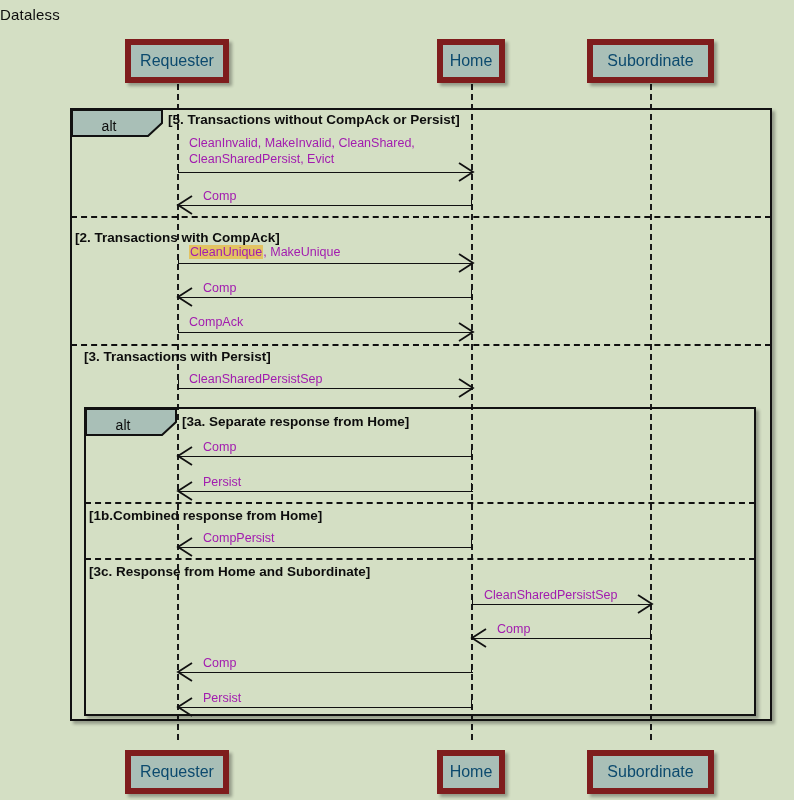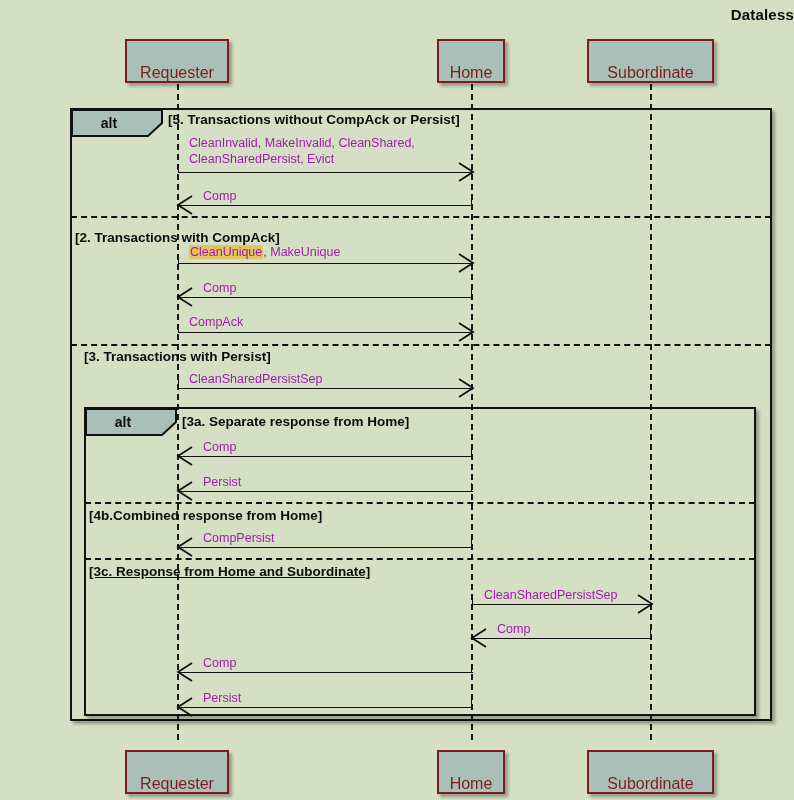--- a/index.html
+++ b/index.html
@@ -16,39 +16,39 @@
     font-family: "Liberation Sans", sans-serif;
     overflow: hidden;
   }
 
   
   .diagram-title {
     position: absolute;
     left: 0;
     top: 6px;
     width: 794px;
-    text-align: right;
+    text-align: left;
     font-size: 15px;
-    font-weight: bold;
+    font-weight: normal;
     color: #0d0d0d;
     letter-spacing: .2px;
   }
 
   
   .participant {
     position: absolute;
     box-sizing: border-box;
     background: #a9bfb7;
-    border: 2px solid #7f1d1d;
-    color: #7f1d1d;
+    border: 6px solid #7f1d1d;
+    color: #0c4a6e;
     font-size: 16px;
     text-align: center;
     line-height: 1.0;
     display: flex;
-    align-items: flex-end;
+    align-items: center;
     justify-content: center;
     box-shadow: 3px 3px 3px rgba(0,0,0,0.30);
     white-space: nowrap;
   }
 
   
   .lifeline {
     position: absolute;
     width: 0;
     border-left: 2px dashed #1a1a1a;
@@ -60,24 +60,24 @@
     box-sizing: border-box;
     border: 2px solid #111;
     background: transparent;
     box-shadow: 3px 3px 3px rgba(0,0,0,0.30);
   }
   .frag-label-tab {
     position: absolute;
     box-sizing: border-box;
     background: #a9bfb7;
     font-size: 14px;
-    font-weight: bold;
+    font-weight: normal;
     color: #0d0d0d;
     display: flex;
-    align-items: center;
+    align-items: flex-end;
     justify-content: center;
   }
 
   
   .guard {
     position: absolute;
     font-size: 13.5px;
     font-weight: bold;
     color: #0d0d0d;
     white-space: nowrap;
@@ -153,22 +153,22 @@
   <div class="fragment" style="left:84px; top:407px; width:672px; height:309px;"></div>
 
   <svg class="arrow-svg" style="left:86px; top:409px;" width="100" height="28">
     <polygon points="0,0 90,0 90,13 76,26 0,26" fill="#a9bfb7" stroke="#111" stroke-width="2"></polygon>
   </svg>
   <div class="frag-label-tab" style="left:88px; top:411px; width:70px; height:22px; background:transparent;">
     <span>alt</span>
   </div>
 
   <div class="guard" style="left:182px; top:414px;">[3a. Separate response from Home]</div>
-  <div class="guard" style="left:89px; top:508px;">[4b.Combined response from Home]</div>
-  <div class="guard" style="left:89px; top:564px;text-decoration:underline;">[3c. Response from Home and Subordinate]</div>
+  <div class="guard" style="left:89px; top:508px;">[1b.Combined response from Home]</div>
+  <div class="guard" style="left:89px; top:564px;">[3c. Response from Home and Subordinate]</div>
 
   <div class="operand-sep" style="left:85px; top:502px; width:670px;"></div>
   <div class="operand-sep" style="left:85px; top:558px; width:670px;"></div>
 
   <div class="msg-label" style="left:189px; top:136px;">CleanInvalid, MakeInvalid, CleanShared,</div>
   <div class="msg-label" style="left:189px; top:152px;">CleanSharedPersist, Evict</div>
   <div class="msg-line" style="left:178px; top:172px; width:295px;"></div>
   <svg class="arrow-svg" style="left:459px; top:163px;" width="16" height="18">
     <polyline points="0,0 14,9 0,18" fill="none" stroke="#111" stroke-width="1.8"></polyline>
   </svg>

